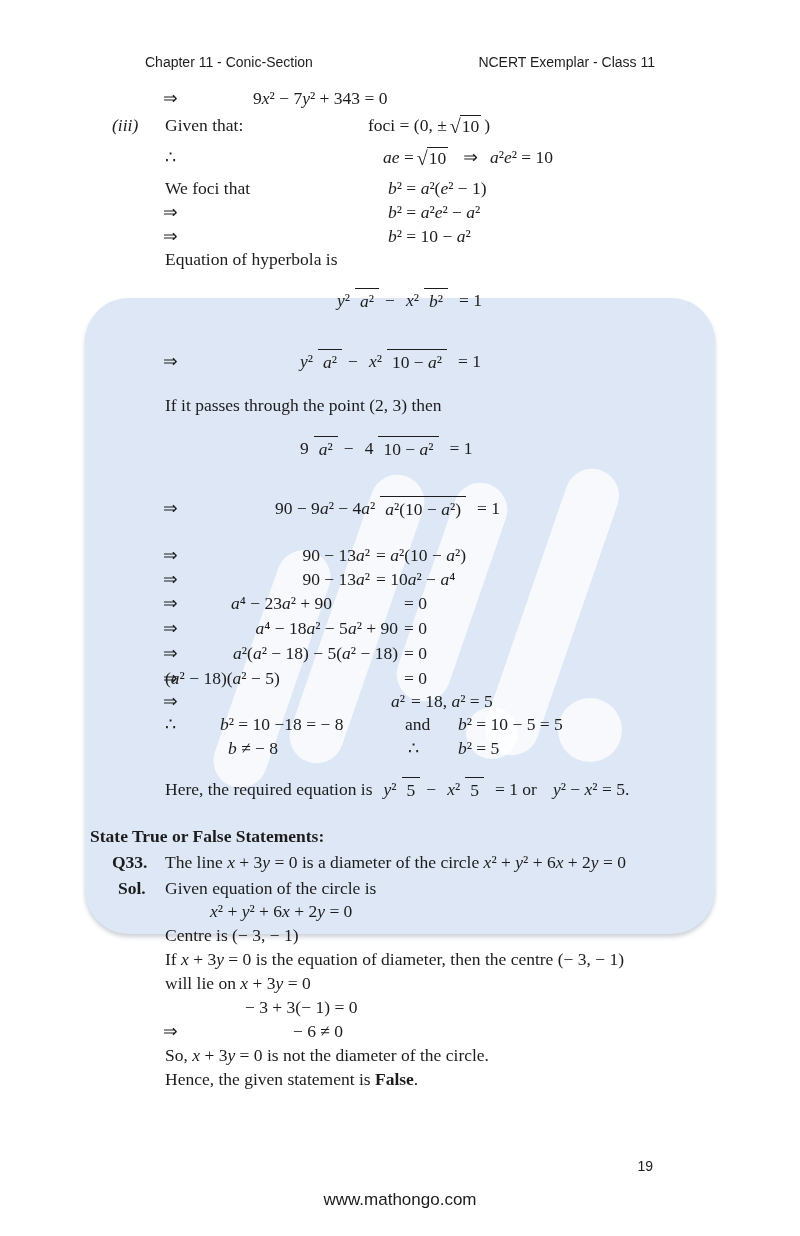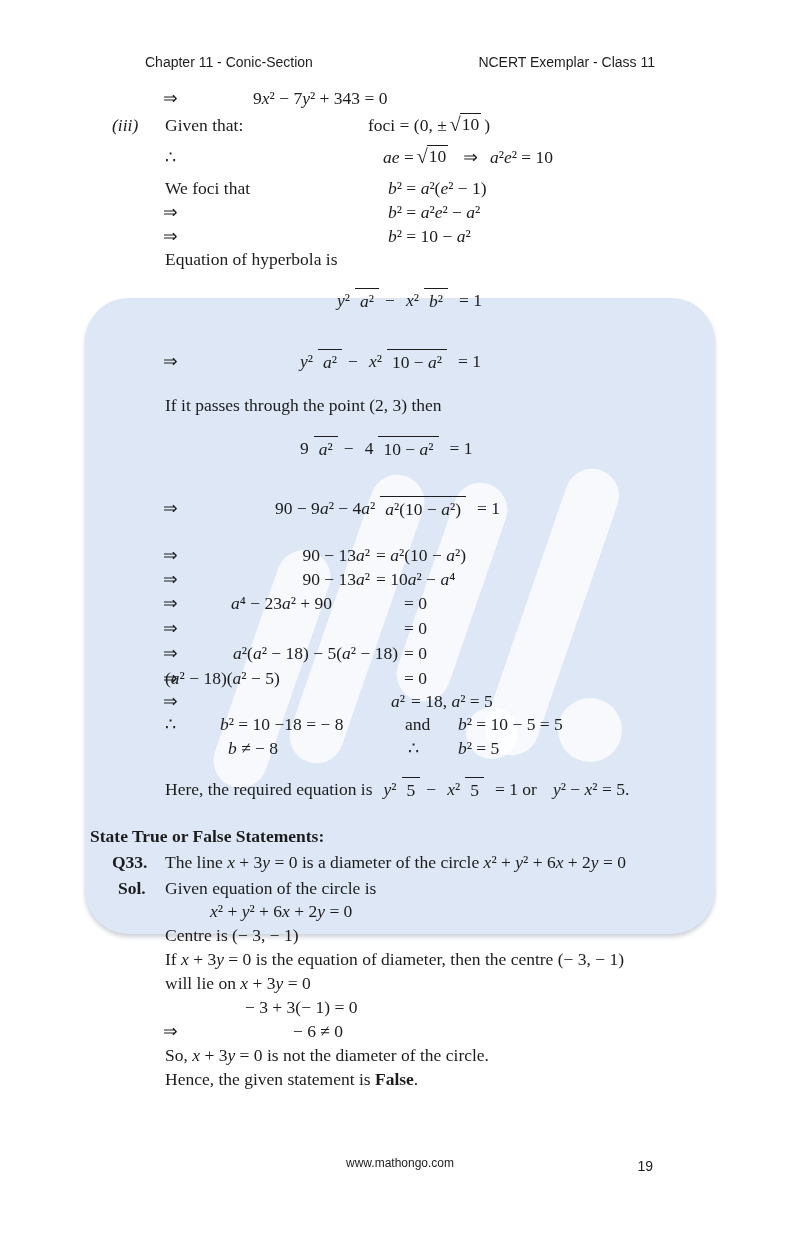--- a/index.html
+++ b/index.html
@@ -8,37 +8,37 @@
     position:relative; width:800px; height:1236px; margin:0 auto;
     background:var(--page_bg,#ffffff);
     color:var(--text,#1c1c1c);
     font-family:"Liberation Serif", serif;
     font-size:17.5px;
     overflow:hidden;
   }
   
   .header { position:absolute; top:54px; left:145px; width:510px; display:flex; justify-content:space-between;
             font-family:"Liberation Sans", sans-serif; font-size:14px; color:#1d1d1d; }
-  .footer-url { position:absolute; top:1156px; left:0; width:100%; text-align:center;
-            font-family:"Liberation Sans", sans-serif; font-size:12px; }
+  .footer-url { position:absolute; top:1190px; left:0; width:100%; text-align:center;
+            font-family:"Liberation Sans", sans-serif; font-size:17px; }
   .footer-page { position:absolute; top:1158px; right:147px;
             font-family:"Liberation Sans", sans-serif; font-size:14px; }
   
   .highlight-box { position:absolute; left:85px; top:298px; width:630px; height:636px;
             background:var(--highlight,#dde7f5); border-radius:44px;
             box-shadow:0 3px 4px rgba(110,120,140,0.35); z-index:0; }
   
   .watermark { position:absolute; left:0; top:0; width:800px; height:1236px; z-index:1; pointer-events:none; }
   .wm-stroke { position:absolute; width:54px; border-radius:27px; background:var(--watermark,#ffffff); opacity:0.75; transform:rotate(19deg); }
   .wm-dot { position:absolute; border-radius:50%; background:var(--watermark,#ffffff); opacity:0.75; }
   
   .content { position:absolute; left:0; top:0; width:800px; height:1236px; z-index:2; }
   .row { position:absolute; left:0; width:100%; height:24px; line-height:24px; }
   .row > span, .row > b { position:absolute; white-space:nowrap; }
-  .grp { display:inline-flex; align-items:flex-start; white-space:nowrap; }
+  .grp { display:inline-flex; align-items:flex-end; white-space:nowrap; }
   .frac-row { height:56px; }
   .frac-row .grp, .bigfrac-row .grp, .inline-frac .grp { top:50%; transform:translateY(-50%); }
   .bigfrac-row { height:62px; }
   .sym-mid { top:16px; }
   .it { font-style:italic; }
   b { font-weight:bold; }
   .frac { display:inline-flex; flex-direction:row; align-items:center; vertical-align:middle; margin:0 2px; line-height:22px; }
   .frac .den { border-top:1.4px solid currentColor; padding:1px 5px 0; }
   .frac .num { padding:0 5px 1px; }
   .op { margin:0 4px; }
@@ -195,20 +195,21 @@
     </div>
 
     <div class="row" style="top:591px">
       <span style="left:163px">⇒</span>
       <span class="math" style="left:165px; width:233px; text-align:center"><i>a</i>⁴ − 23<i>a</i>² + 90</span>
       <span class="math" style="left:404px">= 0</span>
     </div>
 
     <div class="row" style="top:616px">
       <span style="left:163px">⇒</span>
+      <span class="math" style="left:165px; width:233px; text-align:right"><i>a</i>⁴ − 18<i>a</i>² − 5<i>a</i>² + 90</span>
       <span class="math" style="left:404px">= 0</span>
     </div>
 
     <div class="row" style="top:641px">
       <span style="left:163px">⇒</span>
       <span class="math" style="left:165px; width:233px; text-align:right"><i>a</i>²(<i>a</i>² − 18) − 5(<i>a</i>² − 18)</span>
       <span class="math" style="left:404px">= 0</span>
     </div>
 
     <div class="row" style="top:666px">

